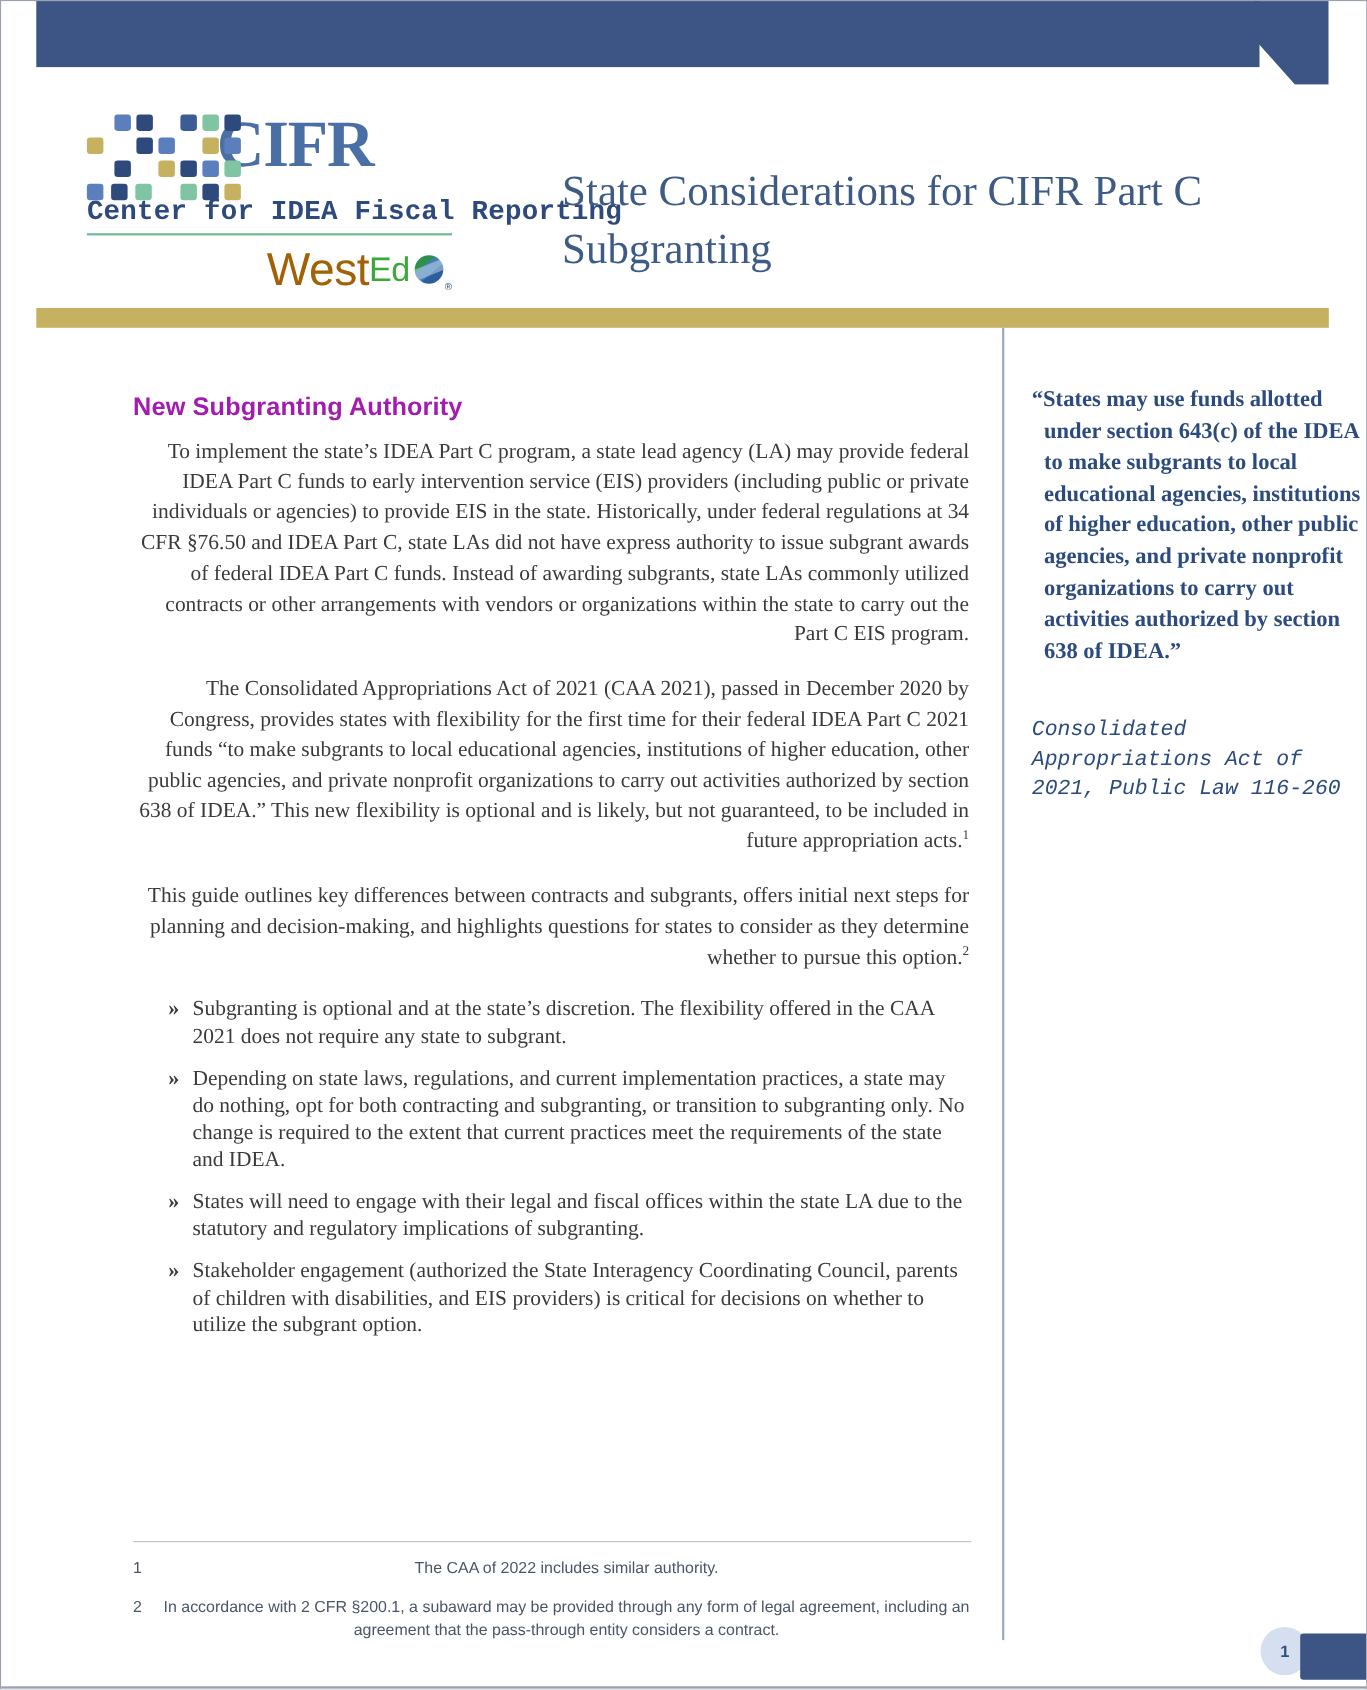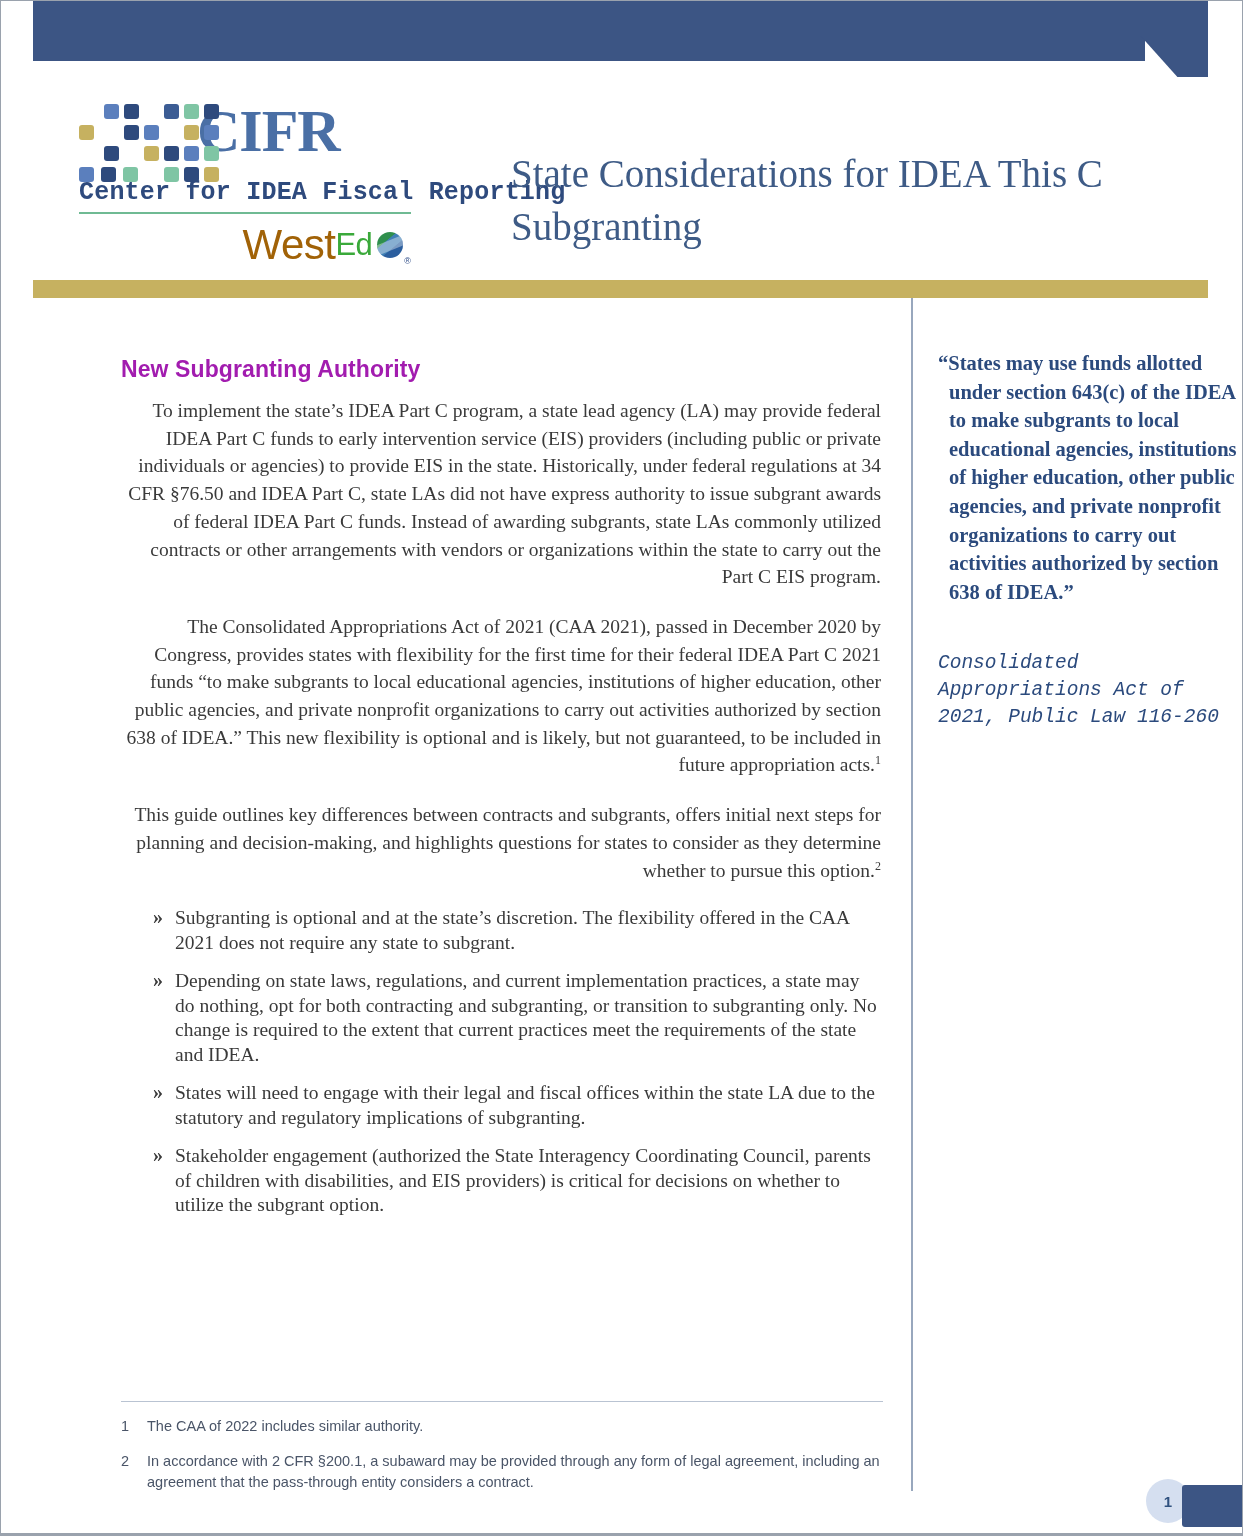--- a/index.html
+++ b/index.html
@@ -267,20 +267,21 @@
     line-height: 21px;
     color: #4a5568;
     margin-bottom: 14px;
   }
   .fn-num {
     width: 26px;
     flex: 0 0 26px;
   }
   .fn-text {
     flex: 1 1 auto;
+    text-align: center;
   }
 
   
   .page-badge {
     position: absolute;
     right: 52px;
     bottom: 12px;
     width: 44px;
     height: 44px;
     border-radius: 50%;
@@ -349,21 +350,21 @@
     <div class="logo-tagline">Center for IDEA Fiscal Reporting</div>
     <div class="logo-rule"></div>
     <div class="wested">
       <span class="wested-west">West</span>
         <span class="wested-ed">Ed</span>
       <span class="wested-globe"></span>
       <span class="wested-reg">®</span>
     </div>
   </div>
 
-  <h1 class="doc-title">State Considerations for IDEA This C Subgranting</h1>
+  <h1 class="doc-title">State Considerations for CIFR Part C Subgranting</h1>
 
   <div class="gold-bar"></div>
 
   <div class="col-divider"></div>
 
   <div class="main-col">
     <h2 class="section-head">New Subgranting Authority</h2>
 
     <p class="body-p"><span>To implement the state’s IDEA Part C program, a state lead agency (LA) may provide federal IDEA Part C funds to early intervention service (EIS) providers (including public or private individuals or agencies) to provide EIS in the state. Historically, under federal regulations at 34 CFR §76.50 and IDEA Part C, state LAs did not have express authority to issue subgrant awards of federal IDEA Part C funds. Instead of awarding subgrants, state LAs commonly utilized contracts or other arrangements with vendors or organizations within the state to carry out the Part C EIS program.</span></p>
 

